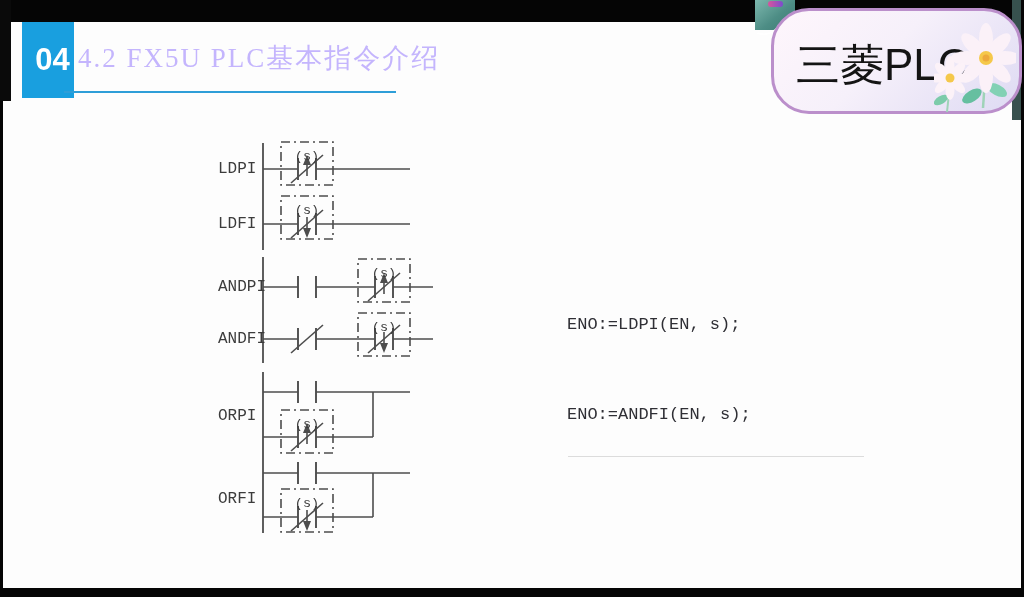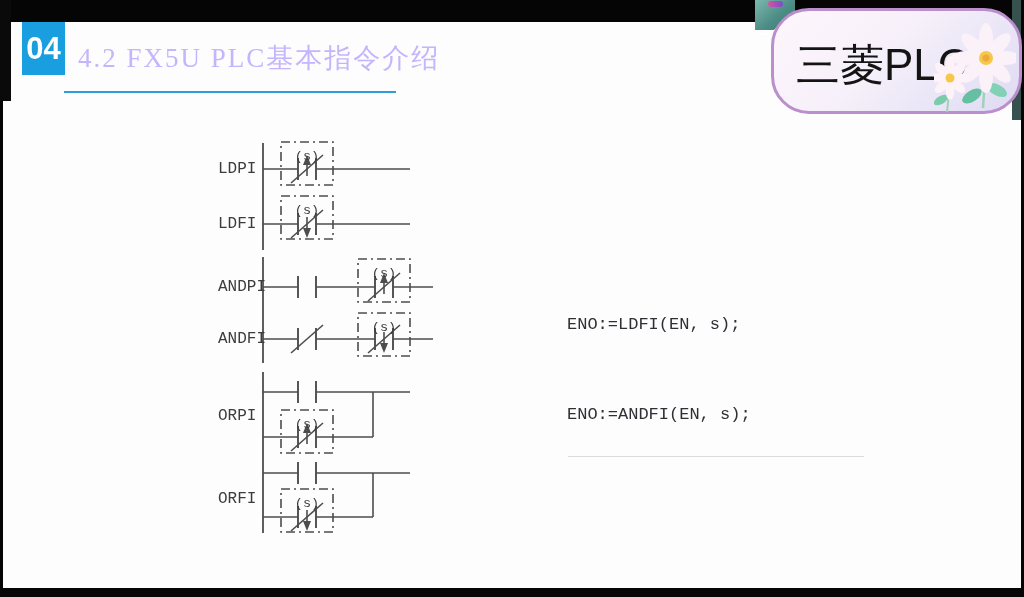--- a/index.html
+++ b/index.html
@@ -6,23 +6,23 @@
   body{
     width:1024px;height:597px;position:relative;overflow:hidden;
     background:#050505;font-family:"Liberation Sans",sans-serif;
   }
   
   .slide{position:absolute;left:3px;top:22px;width:1018px;height:566px;background:#fdfdfd;z-index:1;}
   .corner-patch{position:absolute;left:0;top:0;width:11px;height:101px;background:#0a0a0a;z-index:2;}
 
   
   .num-badge{
-    position:absolute;left:22px;top:22px;width:43px;height:53px;background:#199fdf;
+    position:absolute;left:22px;top:22px;width:43px;height:76px;background:#199fdf;
     color:#ffffff;font-weight:bold;font-size:31px;display:flex;align-items:center;justify-content:center;
-    z-index:3;font-family:"Liberation Sans",sans-serif;
+    z-index:3;font-family:"Liberation Sans",sans-serif;padding-left:9px;
   }
   .page-title{
     position:absolute;left:78px;top:40px;z-index:3;
     font-family:"Liberation Serif","DejaVu Serif",serif;
     font-size:27px;color:#c4b5fd;letter-spacing:2px;white-space:nowrap;
   }
   .title-underline{position:absolute;left:64px;top:91px;width:332px;height:2px;background:#2e9ed8;z-index:3;}
 
   
   #ladder{position:absolute;left:0;top:0;width:1024px;height:597px;z-index:3;}
@@ -154,21 +154,21 @@
     <text x="218" y="503" class="lad-label">ORFI</text>
     <text x="307" y="160" class="lad-s">(s)</text>
     <text x="307" y="214" class="lad-s">(s)</text>
     <text x="384" y="277" class="lad-s">(s)</text>
     <text x="384" y="331" class="lad-s">(s)</text>
     <text x="307" y="428" class="lad-s">(s)</text>
     <text x="307" y="507" class="lad-s">(s)</text>
   </svg>
 
 <div class="code">
-  <div>ENO:=LDFI(EN, s);</div>
+  <div>ENO:=LDPI(EN, s);</div>
   <div>ENO:=ANDFI(EN, s);</div>
   
   
 </div>
 <div class="faint-rule"></div>
 
 <div class="teal-frag"></div>
 <div class="right-strip"></div>
 <div class="stream-badge">774</div>
 

